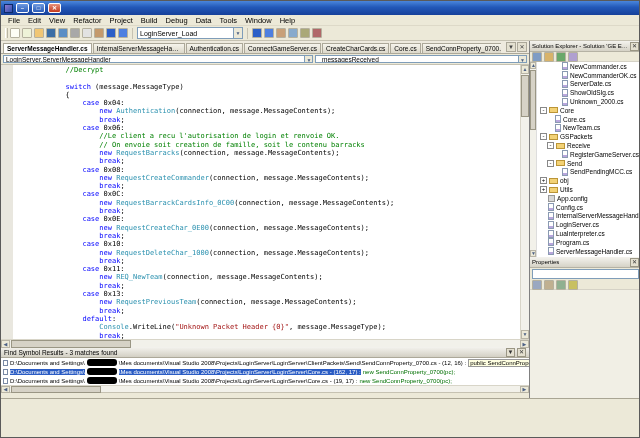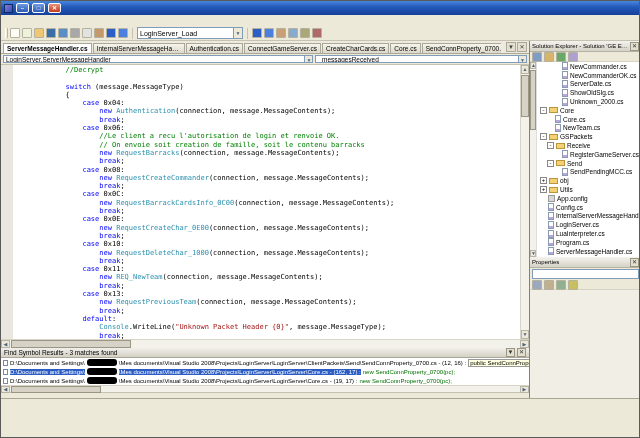--- a/index.html
+++ b/index.html
@@ -110,20 +110,33 @@
 
 <div id="window">
 
   <div class="titlebar">
     <span class="appicon"></span>
     <span class="wbtn">–</span>
     <span class="wbtn">□</span>
     <span class="wbtn close">✕</span>
   </div>
 
+  <div class="menubar">
+      <span class="menu-item">File</span>
+      <span class="menu-item">Edit</span>
+      <span class="menu-item">View</span>
+      <span class="menu-item">Refactor</span>
+      <span class="menu-item">Project</span>
+      <span class="menu-item">Build</span>
+      <span class="menu-item">Debug</span>
+      <span class="menu-item">Data</span>
+      <span class="menu-item">Tools</span>
+      <span class="menu-item">Window</span>
+      <span class="menu-item">Help</span>
+    </div>
 
   <div class="toolbar">
     <span class="grip"></span>
     <span style="display:flex;gap:2px;">
         <span class="tbicon" style="background: rgb(253, 253, 245);"></span>
         <span class="tbicon" style="background: rgb(238, 242, 216);"></span>
         <span class="tbicon" style="background: rgb(240, 198, 116);"></span>
         <span class="tbicon" style="background: rgb(59, 110, 165);"></span>
         <span class="tbicon" style="background: rgb(91, 142, 197);"></span>
         <span class="tbicon" style="background: rgb(168, 168, 168);"></span>

